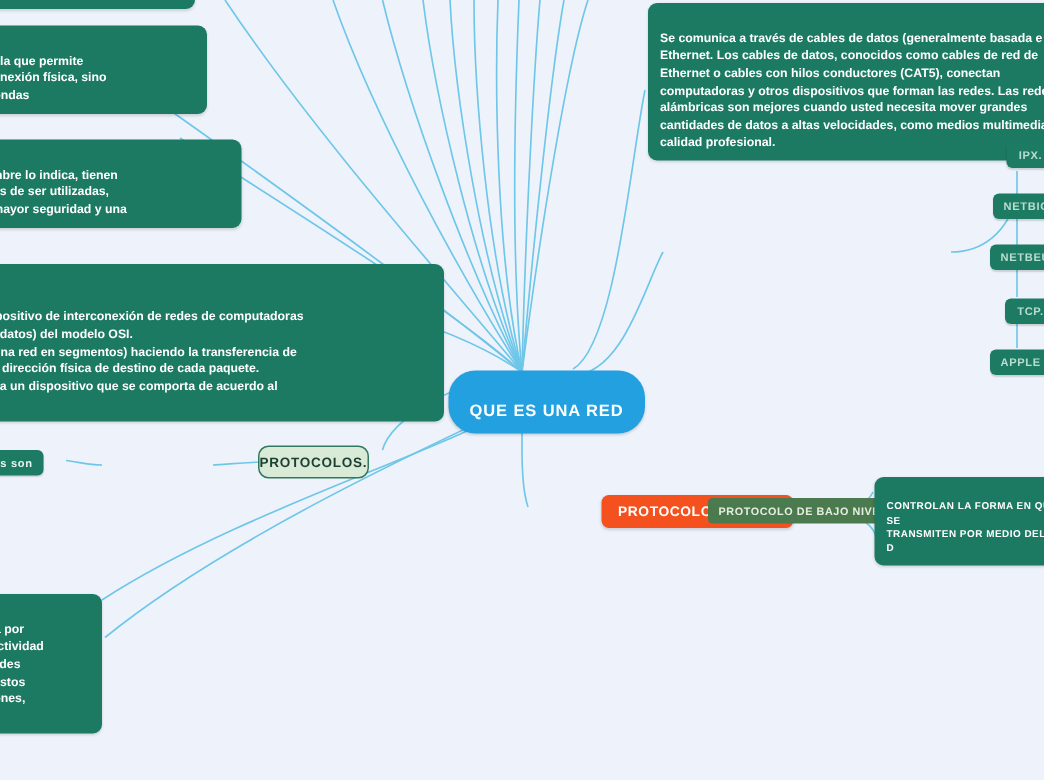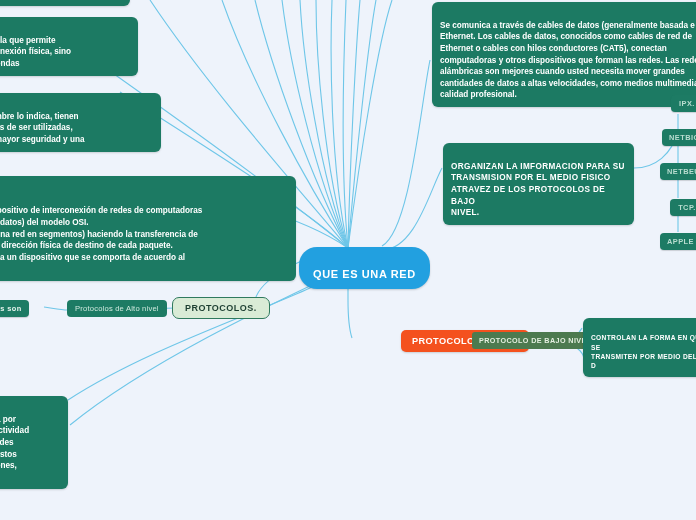--- a/index.html
+++ b/index.html
@@ -93,21 +93,21 @@
   }
 
   
   .node-outline {
     background: #d9ebd6;
     color: #1d3f32;
     border: 1.4px solid #2f7a5e;
     font-size: 9px;
     font-weight: bold;
     letter-spacing: 0.5px;
-    padding: 5px 12px;
+    padding: 5px 0;
     border-radius: 7px;
     white-space: nowrap;
     text-align: center;
   }
 
   
   .node-orange {
     background: #f4511e;
     color: #ffffff;
     font-size: 9.2px;
@@ -204,48 +204,39 @@
 tos de red (o divide una red en segmentos) haciendo la transferencia de
 a otra con base en la dirección física de destino de cada paquete.
 malmente, responde a un dispositivo que se comporta de acuerdo al
 .</span>
   </div>
 
   <div class="node node-chip" style="left:-30px; top:300px;">
     <span>rtantes son</span>
   </div>
 
-  <div class="node node-chip-light" style="left:67px; top:300px;">
-    <span>Protocolos de Alto nivel</span>
-  </div>
 
   <div class="node node-outline" style="left:172px; top:297px;">
     <span>PROTOCOLOS.</span>
   </div>
 
   <div class="node node-root" style="left:299px; top:247px;">
     <span>QUE ES UNA RED</span>
   </div>
 
   <div class="node node-teal" style="left:432px; top:2px; width:278px;">
     <span>  Se comunica a través de cables de datos (generalmente basada e
 Ethernet. Los cables de datos, conocidos como cables de red de
 Ethernet o cables con hilos conductores (CAT5), conectan
 computadoras y otros dispositivos que forman las redes. Las rede
 alámbricas son mejores cuando usted necesita mover grandes
 cantidades de datos a altas velocidades, como medios multimedia
 calidad profesional.</span>
   </div>
 
-  <div class="node node-teal caps" style="left:443px; top:143px; width:191px;">
-    <span>ORGANIZAN LA IMFORMACION PARA SU
-TRANSMISION POR EL MEDIO FISICO
-ATRAVEZ DE LOS PROTOCOLOS DE BAJO
-NIVEL.</span>
-  </div>
 
   <div class="node node-chip pale" style="left:671px; top:95px; width:32px;">
     <span>IPX.</span>
   </div>
   <div class="node node-chip pale" style="left:662px; top:129px; width:50px;">
     <span>NETBIOS.</span>
   </div>
   <div class="node node-chip pale" style="left:660px; top:163px; width:52px;">
     <span>NETBEUI.</span>
   </div>

